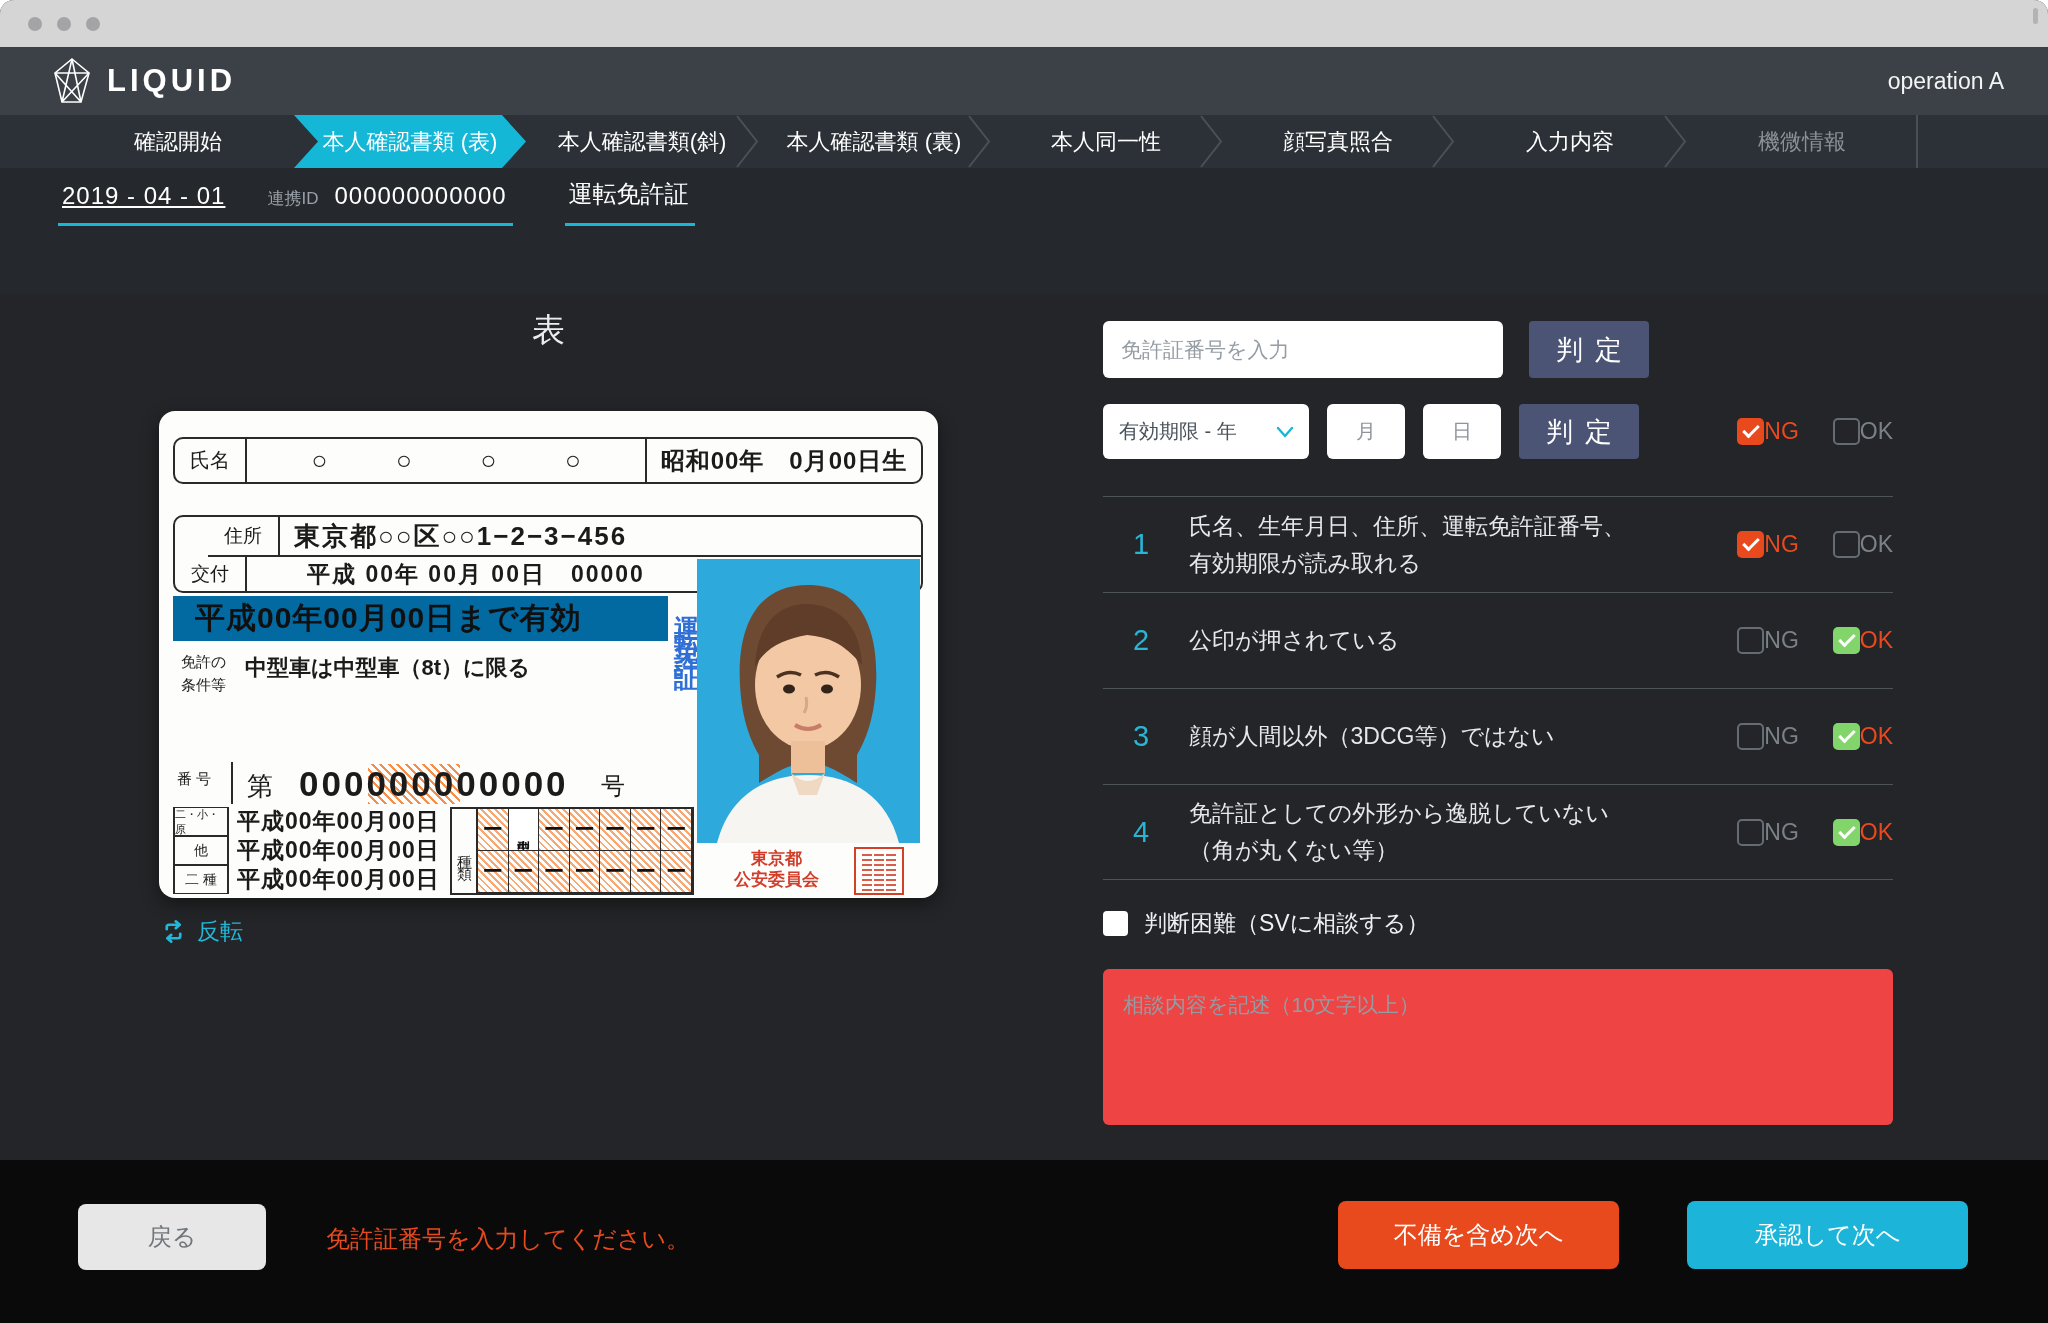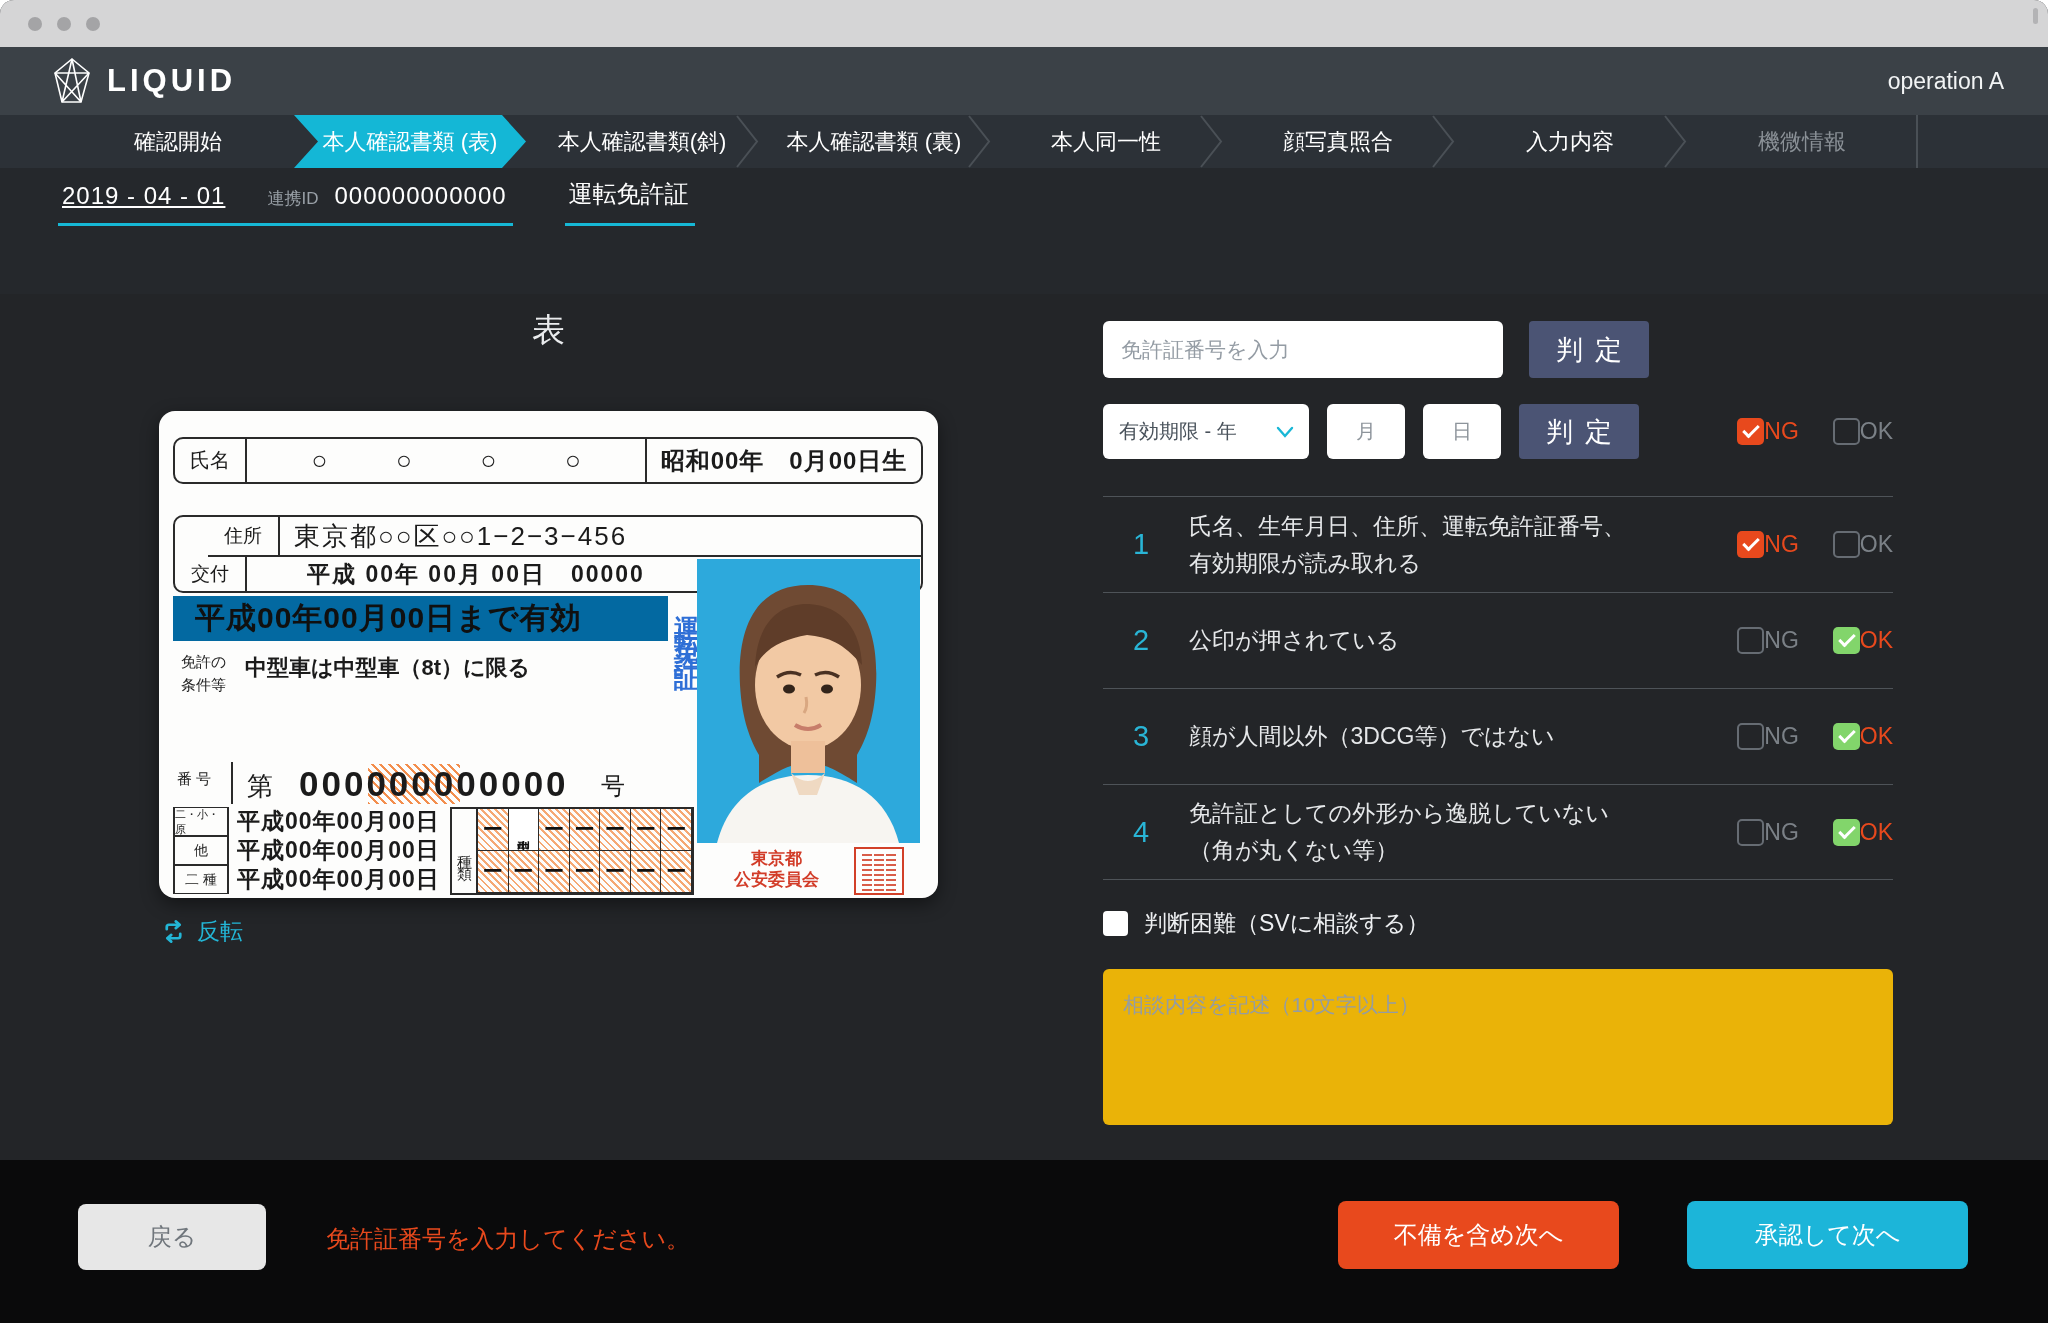--- a/index.html
+++ b/index.html
@@ -42,21 +42,21 @@
   
   .card { position:absolute; left:159px; top:243px; width:779px; height:487px; background:#fdfdfc; border-radius:16px; box-shadow:0 6px 18px rgba(0,0,0,.45); color:#1b1b1b; }
   .lc-name-row { position:absolute; left:14px; top:26px; width:750px; height:47px; border:2px solid #2a2a2a; border-radius:10px; display:flex; align-items:stretch; }
   .lc-name-label { width:72px; border-right:2px solid #2a2a2a; display:flex; align-items:center; justify-content:center; font-size:20px; }
   .lc-circles { width:400px; display:flex; align-items:center; justify-content:space-around; padding:0 30px; border-right:2px solid #2a2a2a; font-size:26px; }
   .lc-birth { flex:1; display:flex; align-items:center; justify-content:center; font-size:24px; font-weight:bold; letter-spacing:1px; }
   .lc-addr-box { position:absolute; left:14px; top:104px; width:750px; height:78px; border:2px solid #2a2a2a; border-radius:10px; }
   .lc-addr-row { height:40px; border-bottom:2px solid #2a2a2a; display:flex;margin-left:33px; }
   .lc-issue-row { height:34px; display:flex; }
   .lc-cell-label { width:72px; border-right:2px solid #2a2a2a; display:flex; align-items:center; justify-content:center; font-size:19px; }
-  .lc-addr-val { flex:1; display:flex; align-items:center; padding-left:14px; font-size:26px; font-weight:400; letter-spacing:2px; }
+  .lc-addr-val { flex:1; display:flex; align-items:center; padding-left:14px; font-size:26px; font-weight:700; letter-spacing:2px; }
   .lc-issue-val { flex:1; display:flex; align-items:center; padding-left:60px; font-size:23px; font-weight:600; letter-spacing:2px; }
   .lc-expiry { position:absolute; left:14px; top:185px; width:495px; height:45px; background:#0369a1; display:flex; align-items:center; padding-left:22px; font-size:30px; font-weight:bold; color:#101010; letter-spacing:1px; }
   .lc-cond { position:absolute; left:22px; top:240px; width:480px; }
   .lc-cond-label { float:left; font-size:15px; color:#222; width:64px; line-height:1.5; white-space:pre-line; }
   .lc-cond-val { font-size:22px; font-weight:bold; padding-top:2px; }
   .lc-num-row { position:absolute; left:14px; top:353px; width:500px; height:40px; }
   .lc-num-label { position:absolute; left:4px; top:6px; font-size:15px; letter-spacing:4px; }
   .lc-num-div { position:absolute; left:58px; top:-2px; width:2px; height:42px; background:#2a2a2a; }
   .lc-num-dai { position:absolute; left:74px; top:5px; font-size:26px; }
   .lc-num-hatch { position:absolute; left:195px; top:0; width:92px; height:40px; background:repeating-linear-gradient(45deg, rgba(242,130,58,.9) 0 2px, rgba(242,130,58,0) 2px 6px); }
@@ -109,21 +109,21 @@
   .checklist { margin-top:37px; }
   .check-item { display:flex; align-items:center; border-top:1px solid #4e5358; min-height:96px; padding:10px 0 10px 30px; }
   .check-item:last-child { border-bottom:1px solid #4e5358; }
   .ci-no { width:56px; color:#29b5d6; font-size:29px; flex:0 0 auto; }
   .ci-text { flex:1; color:#e6e8ea; font-size:23px; line-height:1.6; white-space:pre-line; }
   .check-item .ngok { flex:0 0 auto; }
 
   .difficult-row { margin-top:28px; display:flex; align-items:center; gap:16px; }
   .cb-white { width:25px; height:25px; border-radius:4px; background:#fff; cursor:pointer; }
   .difficult-label { color:#eef0f2; font-size:23px; }
-  .consult { margin-top:30px; width:790px; height:156px; border:none; border-radius:6px; background:#eab308; resize:none; font-size:21px; color:#333; padding:22px 20px; font-family:inherit; }
+  .consult { margin-top:30px; width:790px; height:156px; border:none; border-radius:6px; background:#ef4444; resize:none; font-size:21px; color:#333; padding:22px 20px; font-family:inherit; }
   .consult::placeholder { color:#949ca4; }
 
   
   .footer { height:163px; background:#0a0a0b; flex:0 0 auto; position:relative; }
   .back-btn { position:absolute; left:78px; top:44px; width:188px; height:66px; background:#e7e7e7; color:#70767c; font-size:24px; border:none; border-radius:8px; cursor:pointer; font-family:inherit; }
   .error-msg { position:absolute; left:326px; top:63px; color:#e8491d; font-size:24px; }
   .defect-btn { position:absolute; left:1338px; top:41px; width:281px; height:68px; background:#e8491d; color:#fff; font-size:24px; border:none; border-radius:8px; cursor:pointer; font-family:inherit; }
   .approve-btn { position:absolute; left:1687px; top:41px; width:281px; height:68px; background:#1cb5d9; color:#fff; font-size:24px; border:none; border-radius:8px; cursor:pointer; font-family:inherit; }
 </style>
 </head>

